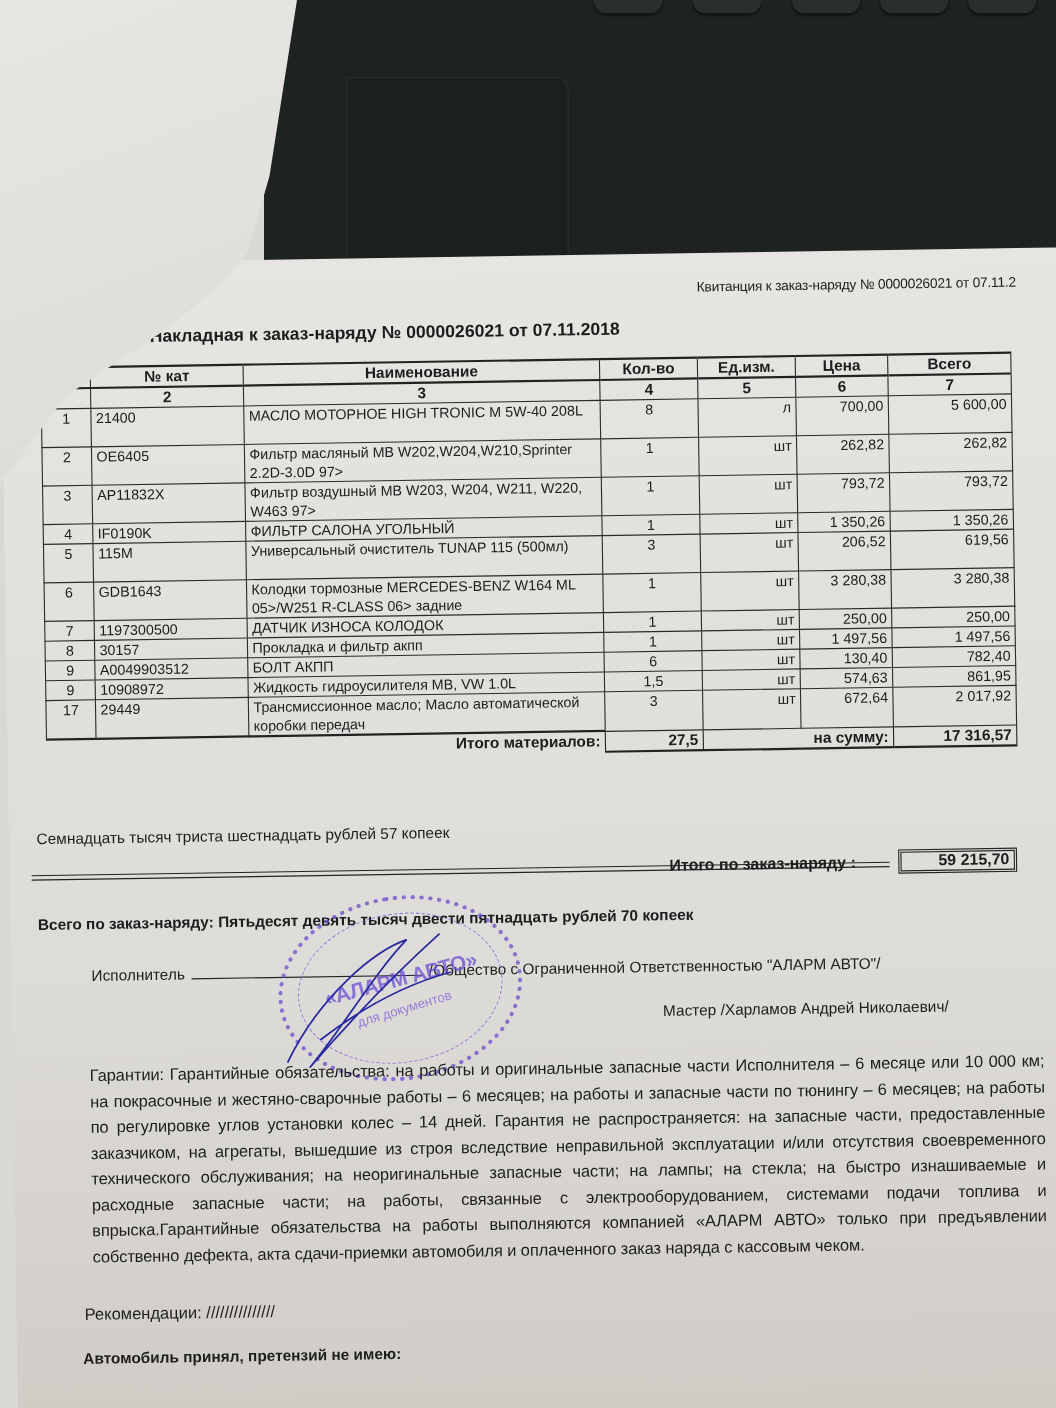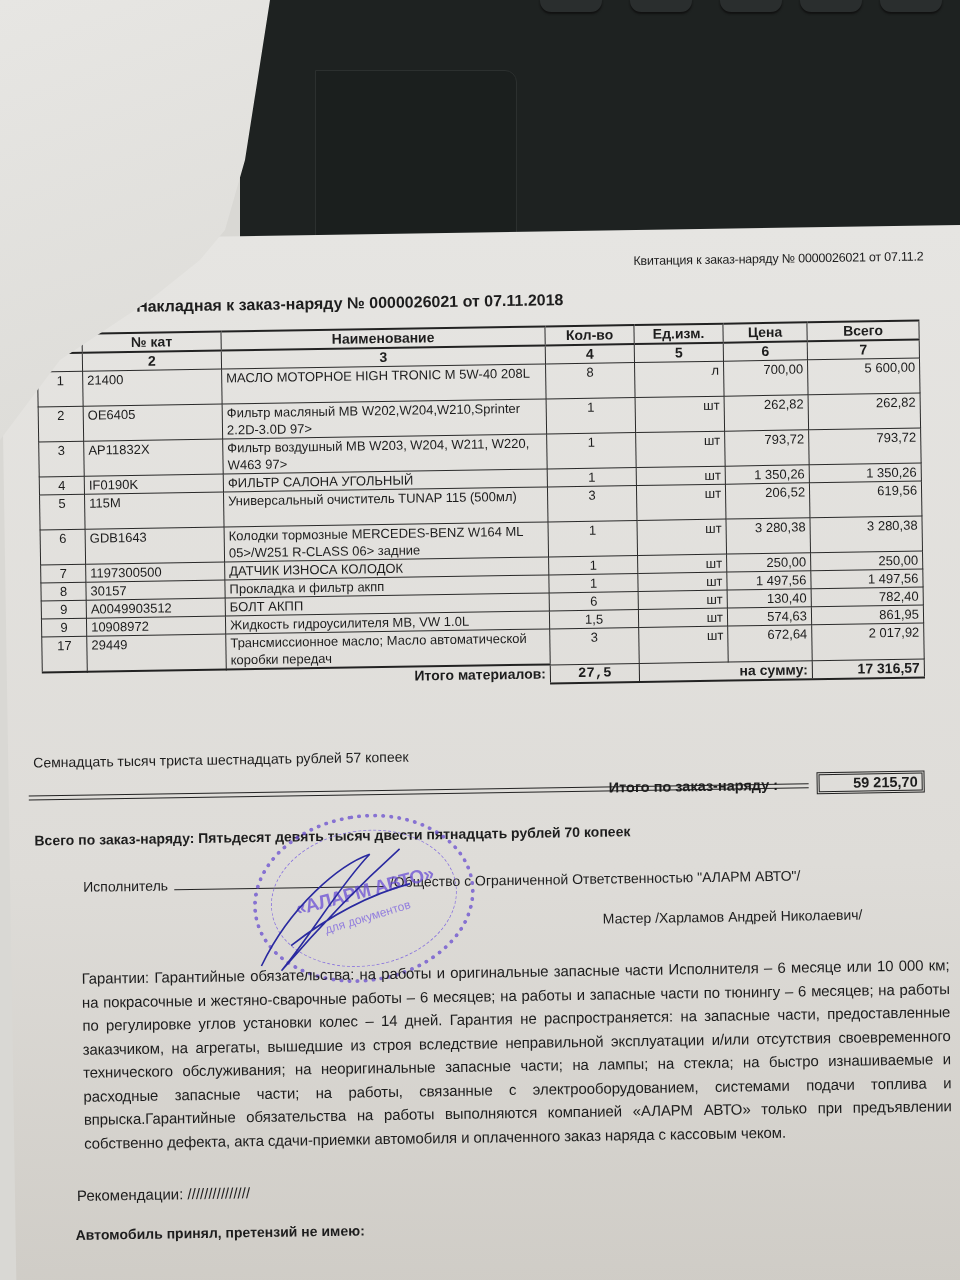--- a/index.html
+++ b/index.html
@@ -175,21 +175,21 @@
           <td class="c-n">17</td>
           <td class="c-kat">29449</td>
           <td class="c-name">Трансмиссионное масло; Масло автоматической коробки передач</td>
           <td class="c-qty">3</td>
           <td class="c-unit">шт</td>
           <td class="c-price">672,64</td>
           <td class="c-total">2 017,92</td>
         </tr>
       <tr class="sum-row">
         <td colspan="3" style="text-align:right;border-top:2px solid #222;">Итого материалов:</td>
-        <td class="box" style="text-align:center;font-family:Liberation Mono, monospace;">27,5</td>
+        <td class="box" style="text-align:right;">27,5</td>
         <td class="box" colspan="2" style="text-align:right;">на сумму:</td>
         <td class="box" style="text-align:right;">17 316,57</td>
       </tr>
     </tbody>
   </table>
 
   <div class="words1">Семнадцать тысяч триста шестнадцать рублей 57 копеек</div>
   <div class="dbl-line"></div>
   <div class="grand-label">Итого по заказ-наряду :</div>
   <div class="grand-box">59 215,70</div>

